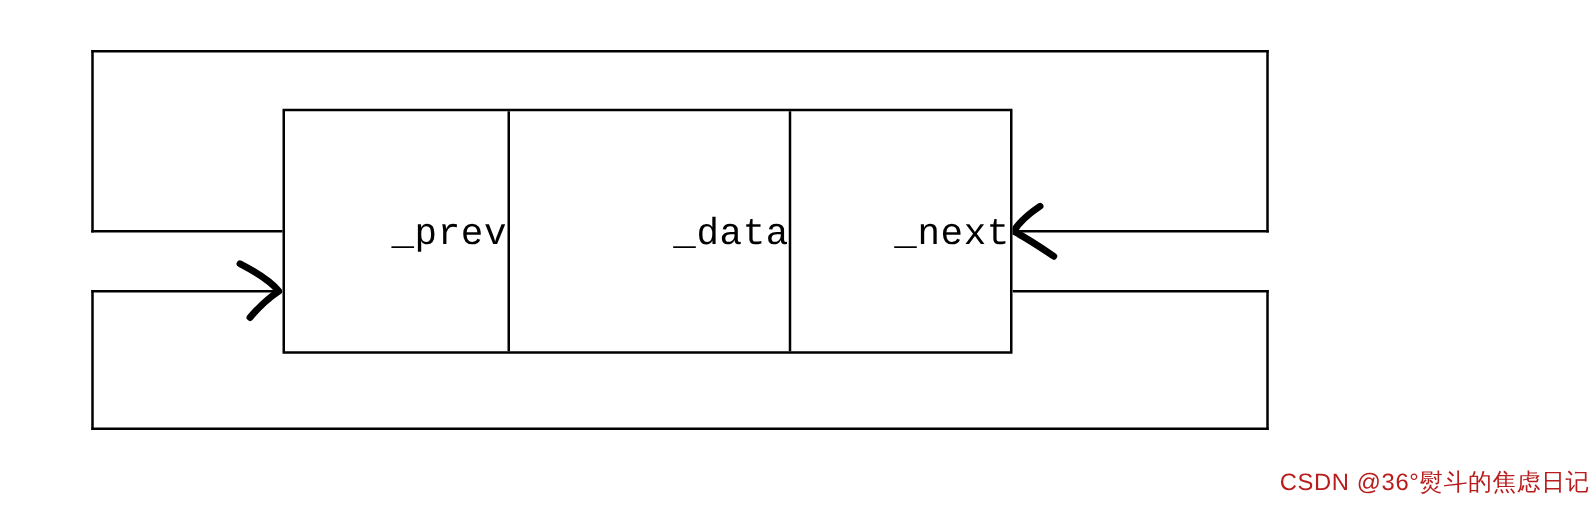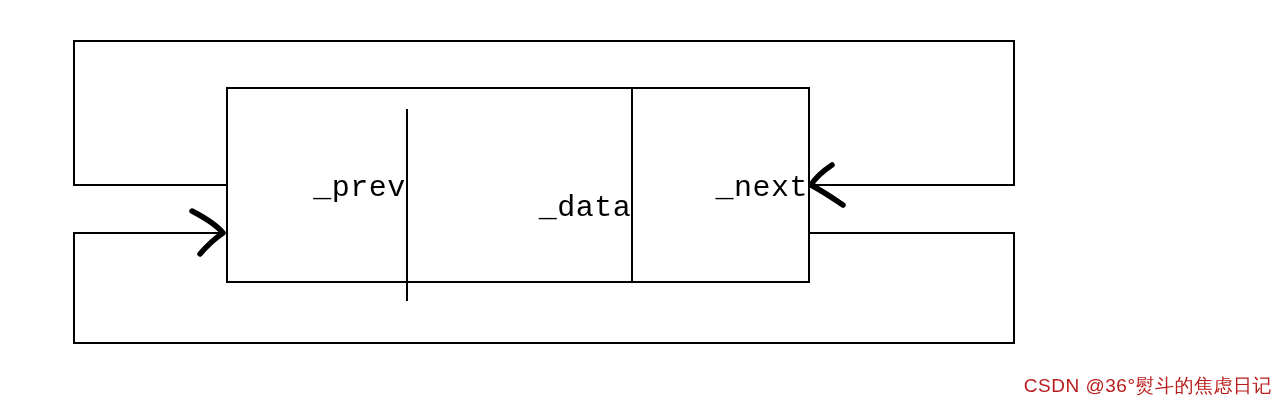--- a/index.html
+++ b/index.html
@@ -32,21 +32,21 @@
     background: #ffffff;
   }
   .node-cell {
     display: flex;
     align-items: center;
     justify-content: flex-end;
     height: 100%;
     box-sizing: border-box;
   }
   .cell-prev { width: 186px; }
-  .cell-data { width: 236px; border-left: 2px solid #000000; margin-top: 20px; }
+  .cell-data { width: 236px; border-left: 2px solid #000000; }
   .cell-next { width: 185px; border-left: 2px solid #000000; }
   .cell-label {
     font-family: "Liberation Mono", "DejaVu Sans Mono", monospace;
     font-size: 30px;
     letter-spacing: 0.5px;
     color: #000000;
     white-space: pre;
     margin-top: 6px;
   }
   .arrowhead {

